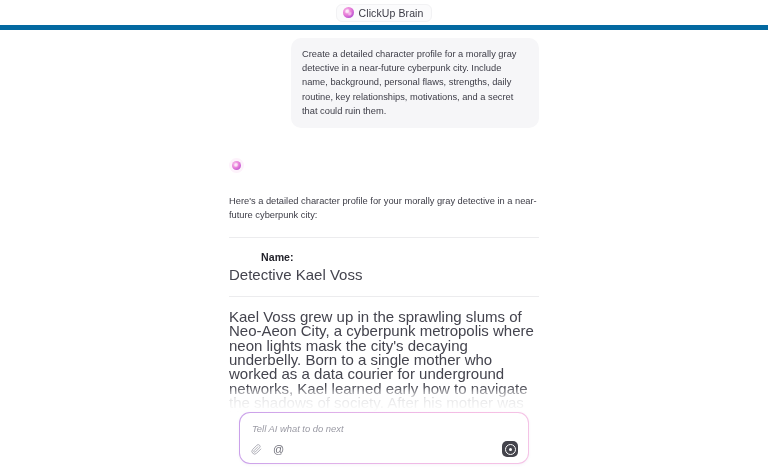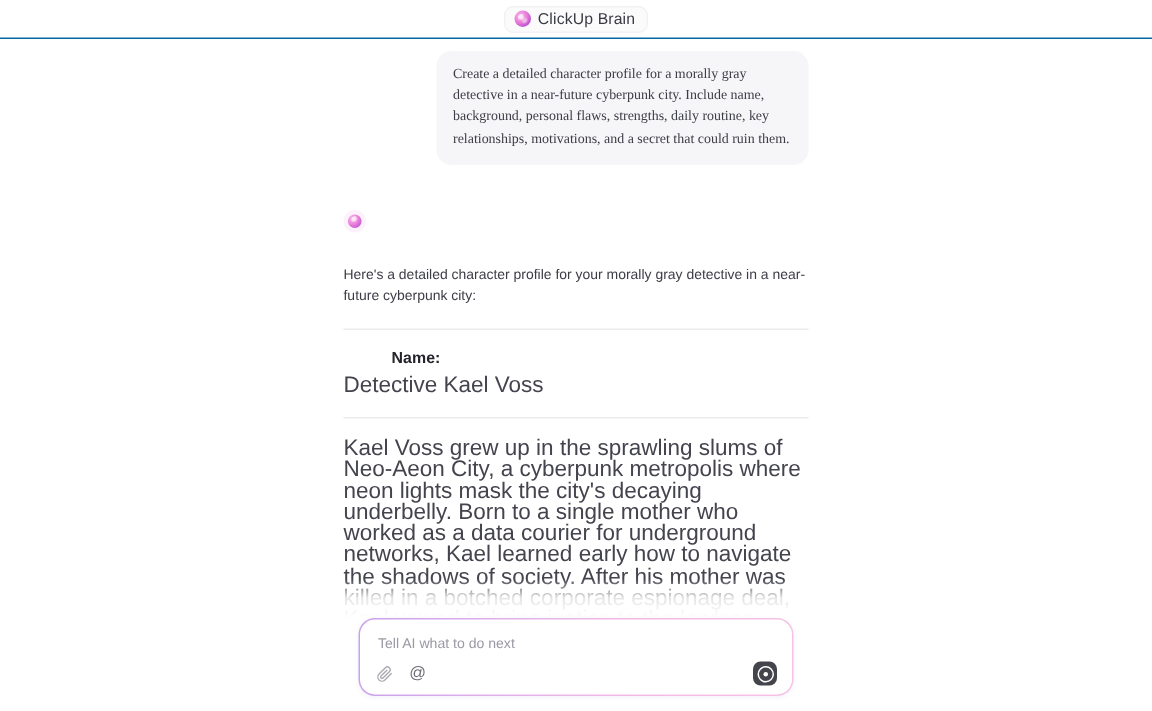--- a/index.html
+++ b/index.html
@@ -21,21 +21,21 @@
     height: 474px;
     background: #ffffff;
     display: flex;
     flex-direction: column;
   }
 
   
   .header {
     height: 25px;
     min-height: 25px;
-    border-bottom: 1px solid #0369a1;
+    border-bottom: 5px solid #0369a1;
     display: flex;
     align-items: center;
     justify-content: center;
     background: #ffffff;
   }
   .brand-chip {
     display: inline-flex;
     align-items: center;
     gap: 5px;
     padding: 2px 8px 2px 6px;
@@ -86,21 +86,20 @@
     display: flex;
     justify-content: flex-end;
     padding-top: 8px;
   }
   .user-bubble {
     background: #f6f6f8;
     border-radius: 10px;
     padding: 9px 11px 10px 11px;
     width: 248px;
     box-sizing: border-box;
-    font-family: Liberation Serif, serif;
   }
   .user-bubble p {
     margin: 0;
     font-size: 9.3px;
     line-height: 14.2px;
     color: #3c3c46;
   }
 
   
   .assistant-row {
@@ -207,20 +206,21 @@
     display: flex;
     flex-direction: column;
     justify-content: space-between;
   }
   .composer-input {
     font-size: 9.4px;
     color: #9a9aa4;
     line-height: 13px;
     padding-left: 2px;
     user-select: none;
+    font-style: italic;
   }
   .composer-toolbar {
     display: flex;
     align-items: center;
     justify-content: space-between;
   }
   .tool-left {
     display: flex;
     align-items: center;
     gap: 9px;

